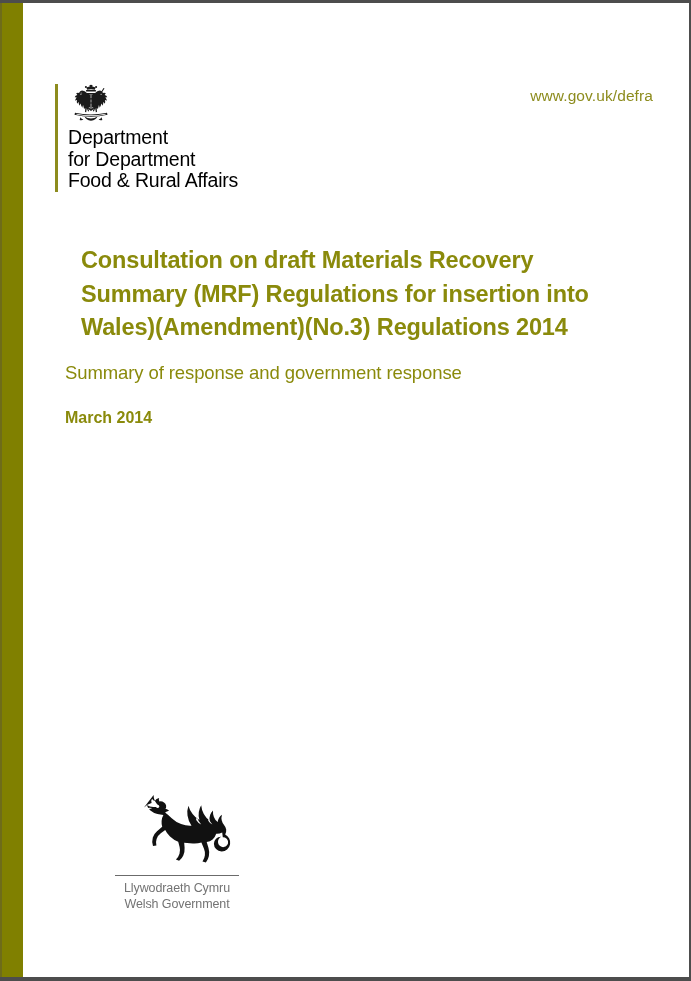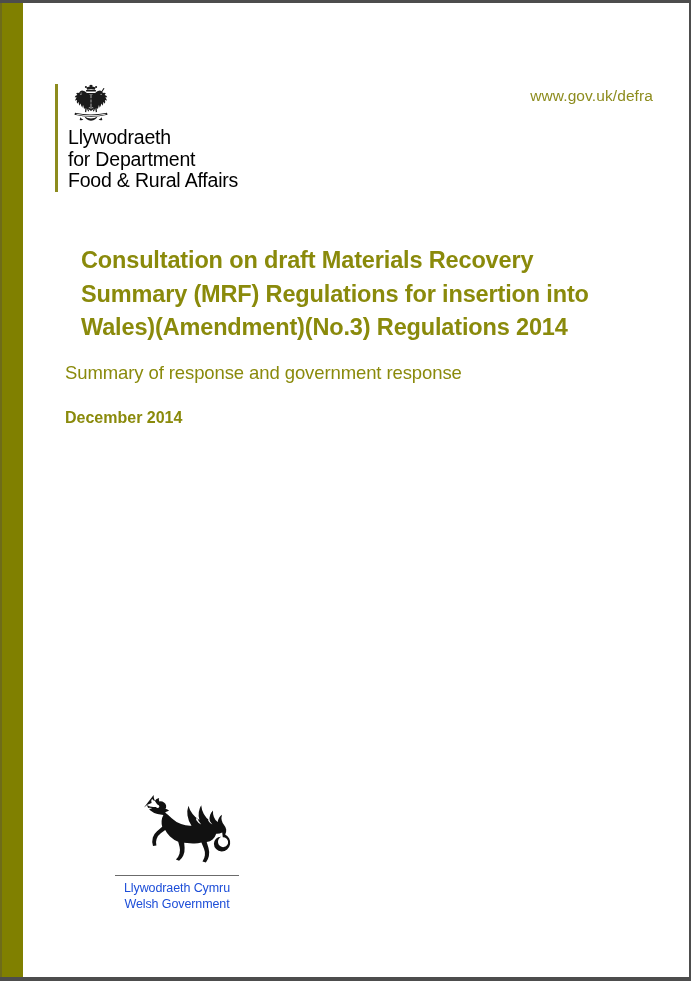--- a/index.html
+++ b/index.html
@@ -135,21 +135,21 @@
     height: 78px;
     margin: 0 auto 0 14px;
   }
   .welsh-divider {
     width: 124px;
     height: 1px;
     background: #6b6b6b;
     margin: 6px 0 5px 2px;
   }
   .welsh-words {
-    color: #1d4ed8;
+    color: #737373;
     font-size: 12.5px;
     line-height: 15.5px;
     text-align: center;
     width: 128px;
     letter-spacing: -0.1px;
   }
   .welsh-words div { white-space: nowrap; }
 </style>
 </head>
 <body>
@@ -188,37 +188,37 @@
 
           <path d="M7.0 28.8 q15.5 3.6 32.0 0 l0.5 2.0 q-16.5 3.7 -33.0 0 z"></path>
           <path d="M8.5 29.8 q14.0 3.0 29.0 0 l0.2 0.8 q-14.8 3.0 -29.4 0 z" fill="#ffffff"></path>
 
           <path d="M16.5 32.6 q3.0 2.0 6.5 2.0 q3.5 0 6.5 -2.0 q-1.3 3.4 -6.5 4.2 q-5.2 -0.8 -6.5 -4.2 z"></path>
           <path d="M12.0 33.2 q1.8 2.0 3.4 2.4 q-1.8 1.2 -3.8 0.3 q0.8 -1.2 0.4 -2.7 z"></path>
           <path d="M34.0 33.2 q-1.8 2.0 -3.4 2.4 q1.8 1.2 3.8 0.3 q-0.8 -1.2 -0.4 -2.7 z"></path>
         </g>
       </svg>
       <div class="defra-words">
-        <div>Llywodraeth</div>
+        <div>Department</div>
         <div>for Department</div>
         <div>Food &amp; Rural Affairs</div>
       </div>
     </div>
   </div>
 
   <div class="site-url">www.gov.uk/defra</div>
 
   <div class="title-area">
     <h1 class="doc-title">
       <div>Consultation on draft Materials Recovery</div>
       <div>Summary (MRF) Regulations for insertion into</div>
       <div>Wales)(Amendment)(No.3) Regulations 2014</div>
     </h1>
     <div class="doc-subtitle">Summary of response and government response</div>
-    <div class="doc-date">December 2014</div>
+    <div class="doc-date">March 2014</div>
   </div>
 
   <div class="welsh-logo">
     <svg class="dragon" viewBox="0 0 106 78" aria-hidden="true">
       <g fill="#111111">
 
         <path d="M17.0 16.5
                  q3.0 -3.6 7.6 -4.6
                  q-1.0 -2.3 0.5 -4.2
                  q0.9 1.8 2.6 2.3

